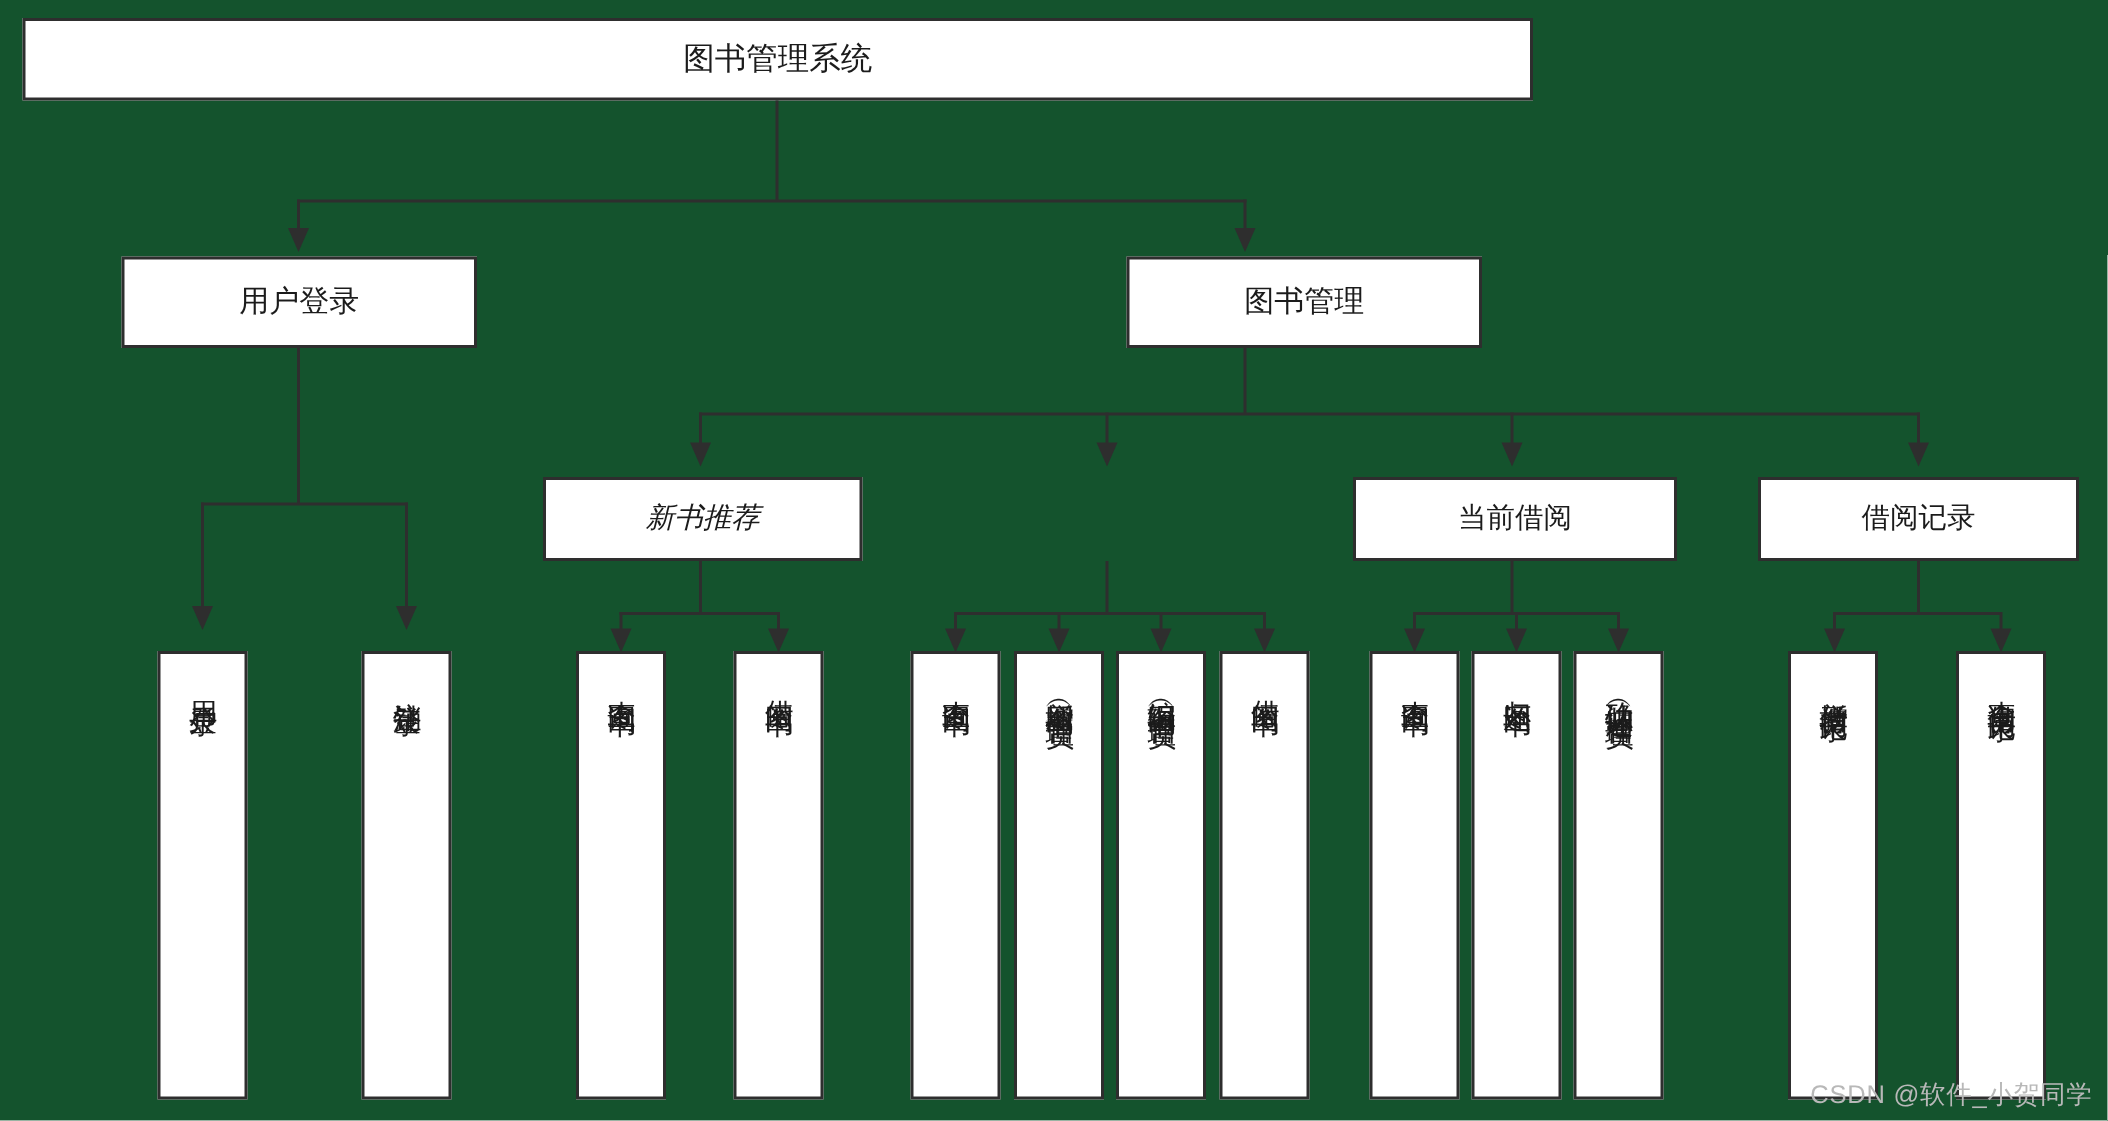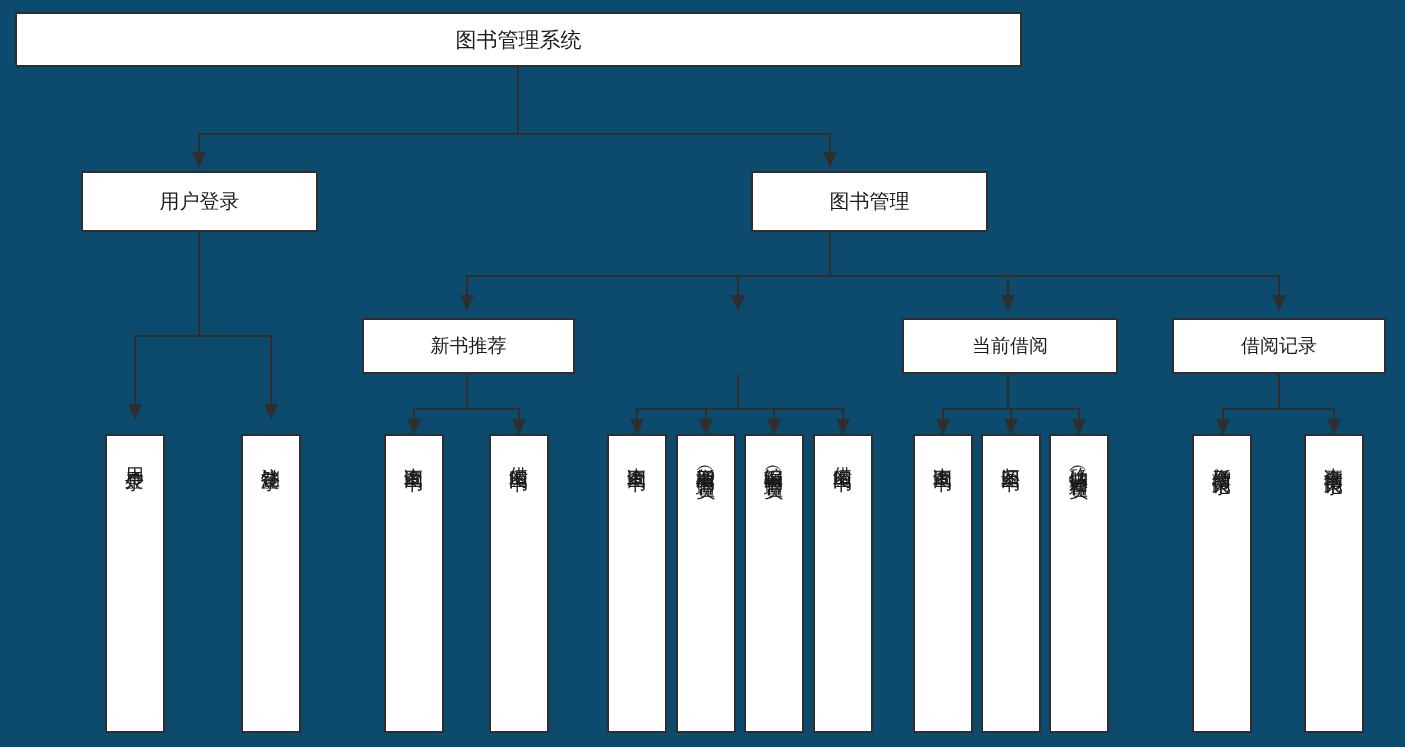--- a/index.html
+++ b/index.html
@@ -7,21 +7,21 @@
     padding: 0;
     background: #ffffff;
   }
   body {
     font-family: "Liberation Sans", "DejaVu Sans", sans-serif;
   }
   #canvas {
     position: relative;
     width: 1405px;
     height: 747px;
-    background: #0c4a6e;
+    background: #14532d;
     overflow: hidden;
   }
   
   .node {
     position: absolute;
     box-sizing: border-box;
     background: #ffffff;
     border: 2px solid #2e2e2e;
     display: flex;
     align-items: center;
@@ -121,21 +121,21 @@
 
   <div class="line vline" style="left:737px; top:275px; width:2px; height:23px;"></div>
   <div class="arrow" style="left:731px; top:295px;"></div>
 
   <div class="line vline" style="left:1007px; top:275px; width:2px; height:23px;"></div>
   <div class="arrow" style="left:1001px; top:295px;"></div>
 
   <div class="line vline" style="left:1278px; top:275px; width:2px; height:23px;"></div>
   <div class="arrow" style="left:1272px; top:295px;"></div>
 
-  <div class="node level2" style="left:362px; top:318px; width:213px; height:56px;">
+  <div class="node level2" style="left:362px; top:318px; width:213px; height:56px;font-style:italic;">
     <span>新书推荐</span>
   </div>
   <div class="node level2" style="left:1172px; top:318px; width:214px; height:56px;">
     <span>借阅记录</span>
   </div>
   <div class="node level2" style="left:902px; top:318px; width:216px; height:56px;">
     <span>当前借阅</span>
   </div>
 
   <div class="line vline" style="left:466px; top:374px; width:2px; height:35px;"></div>
@@ -209,14 +209,15 @@
     <span class="vtext">确认归还（管理员）</span>
   </div>
 
   <div class="node leaf" style="left:1192px; top:434px; width:60px; height:299px;">
     <span class="vtext">新增借阅记录</span>
   </div>
   <div class="node leaf" style="left:1304px; top:434px; width:60px; height:299px;">
     <span class="vtext">查询借阅记录</span>
   </div>
 
+  <div id="watermark">CSDN @软件_小贺同学</div>
 
 </div>
 
 </body></html>

